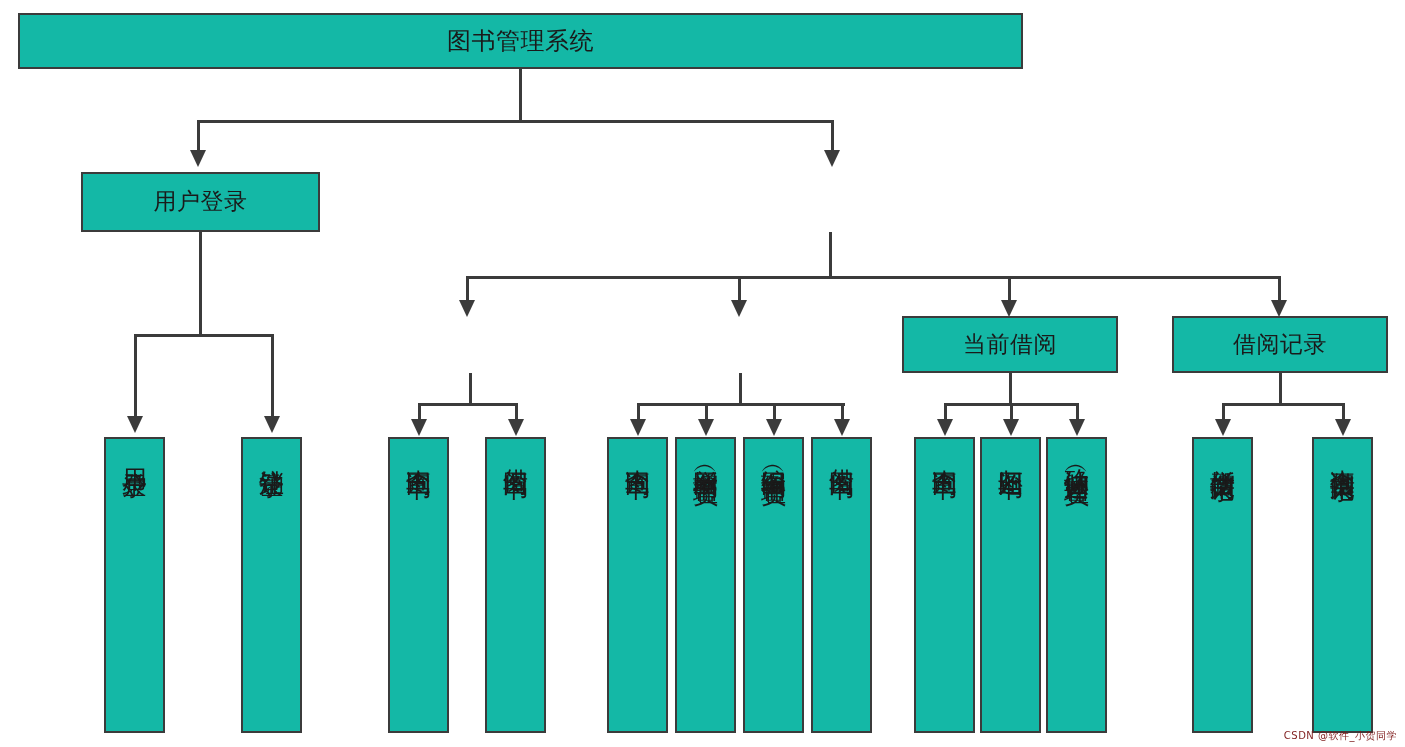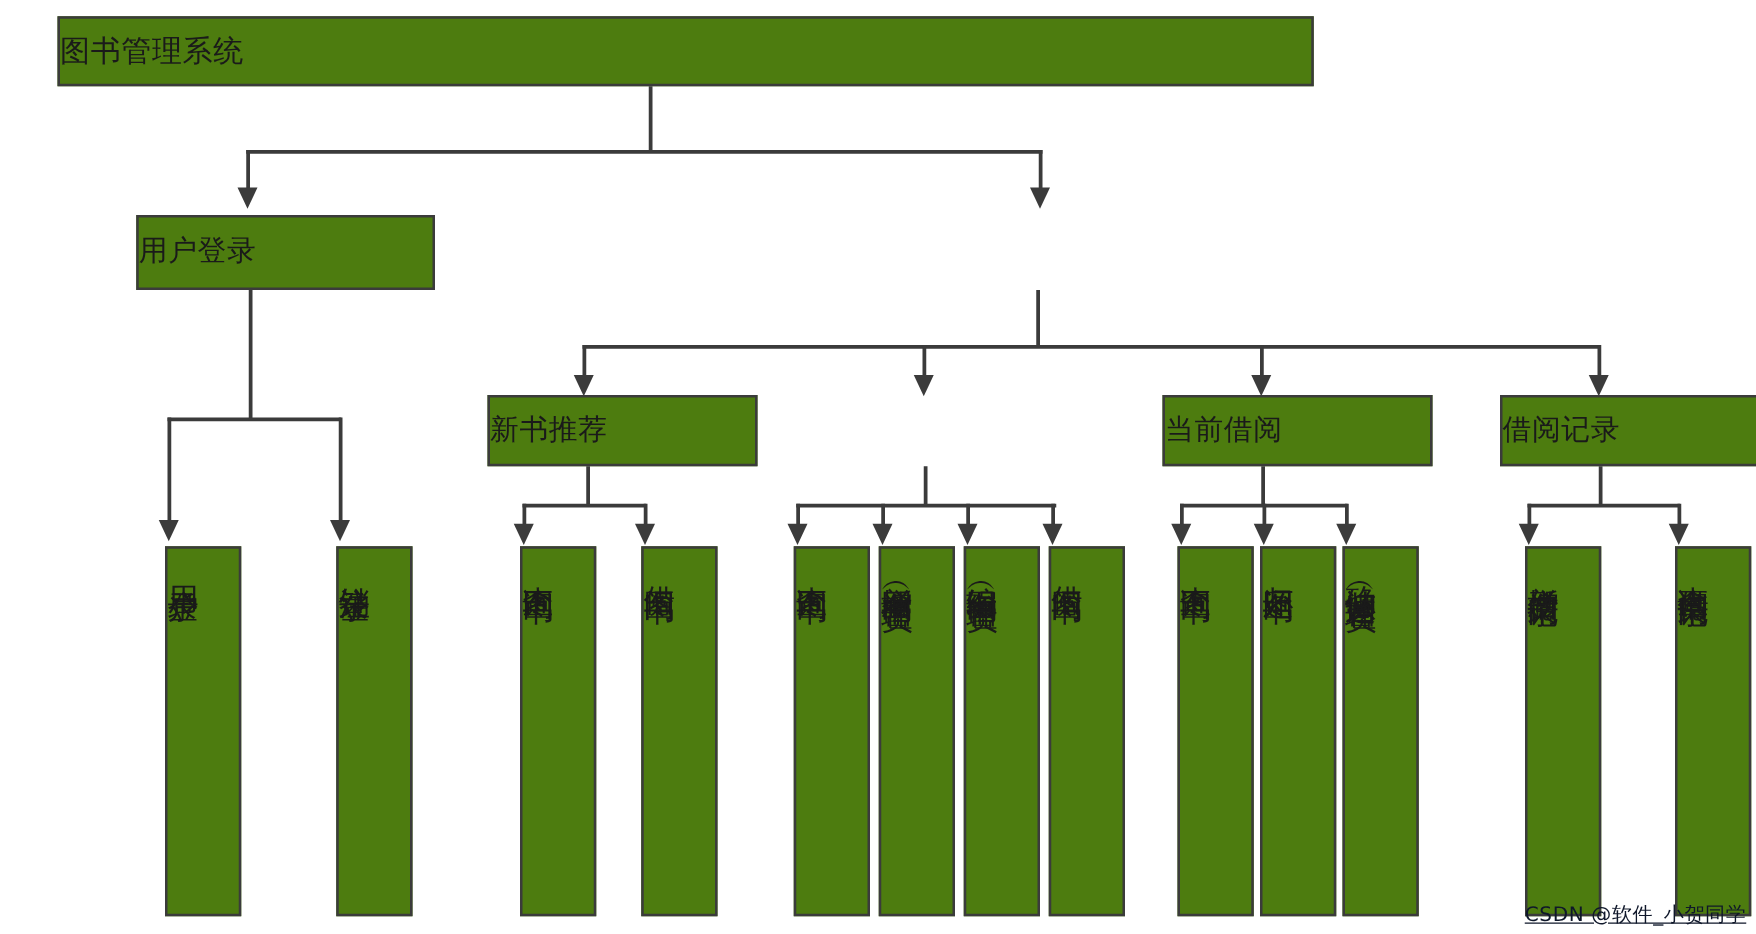--- a/index.html
+++ b/index.html
@@ -14,27 +14,26 @@
   #diagram-root {
     position: relative;
     width: 1405px;
     height: 747px;
     background: #ffffff;
     overflow: hidden;
   }
   .node {
     position: absolute;
     box-sizing: border-box;
-    background: #4d7c0f;
+    background: #14b8a6;
     border: 2.5px solid #3b3b3b;
     display: flex;
     align-items: center;
-    justify-content: flex-start;
+    justify-content: center;
     color: #1a1a1a;
-    margin-left: 28px;
   }
   .node-label {
     display: block;
     text-align: center;
     line-height: 1.18;
     color: #1a1a1a;
   }
   
   .h-node .node-label {
     font-size: 23px;
@@ -68,26 +67,25 @@
     width: 0;
     height: 0;
     border-left: 8px solid transparent;
     border-right: 8px solid transparent;
     border-top: 17px solid #3b3b3b;
   }
   .watermark {
     position: absolute;
     right: 8px;
     bottom: 4px;
-    font-size: 16px;
-    color: #0f172a;
+    font-size: 10px;
+    color: #7f1d1d;
     letter-spacing: 0.5px;
     white-space: nowrap;
     font-family: "DejaVu Sans", "Liberation Sans", sans-serif;
-    text-decoration: underline;
   }
 </style>
 </head>
 <body>
 
 <div id="diagram-root">
 
   <div class="node h-node node-root" style="left:18px; top:13px; width:1005px; height:56px;">
     <span class="node-label">图书管理系统</span>
   </div>
@@ -117,23 +115,20 @@
   <div class="edge edge-h" style="left:466px; top:276px; width:814px; height:2.5px;"></div>
   <div class="edge edge-v" style="left:466px; top:276px; width:2.5px; height:26px;"></div>
   <div class="arrow-head" style="left:459px; top:300px;"></div>
   <div class="edge edge-v" style="left:738px; top:276px; width:2.5px; height:26px;"></div>
   <div class="arrow-head" style="left:731px; top:300px;"></div>
   <div class="edge edge-v" style="left:1008px; top:276px; width:2.5px; height:26px;"></div>
   <div class="arrow-head" style="left:1001px; top:300px;"></div>
   <div class="edge edge-v" style="left:1278px; top:276px; width:2.5px; height:26px;"></div>
   <div class="arrow-head" style="left:1271px; top:300px;"></div>
 
-  <div class="node h-node" style="left:362px; top:316px; width:216px; height:57px;">
-    <span class="node-label">新书推荐</span>
-  </div>
 
 
   <div class="node h-node" style="left:902px; top:316px; width:216px; height:57px;">
     <span class="node-label">当前借阅</span>
   </div>
 
   <div class="node h-node" style="left:1172px; top:316px; width:216px; height:57px;">
     <span class="node-label">借阅记录</span>
   </div>
 

